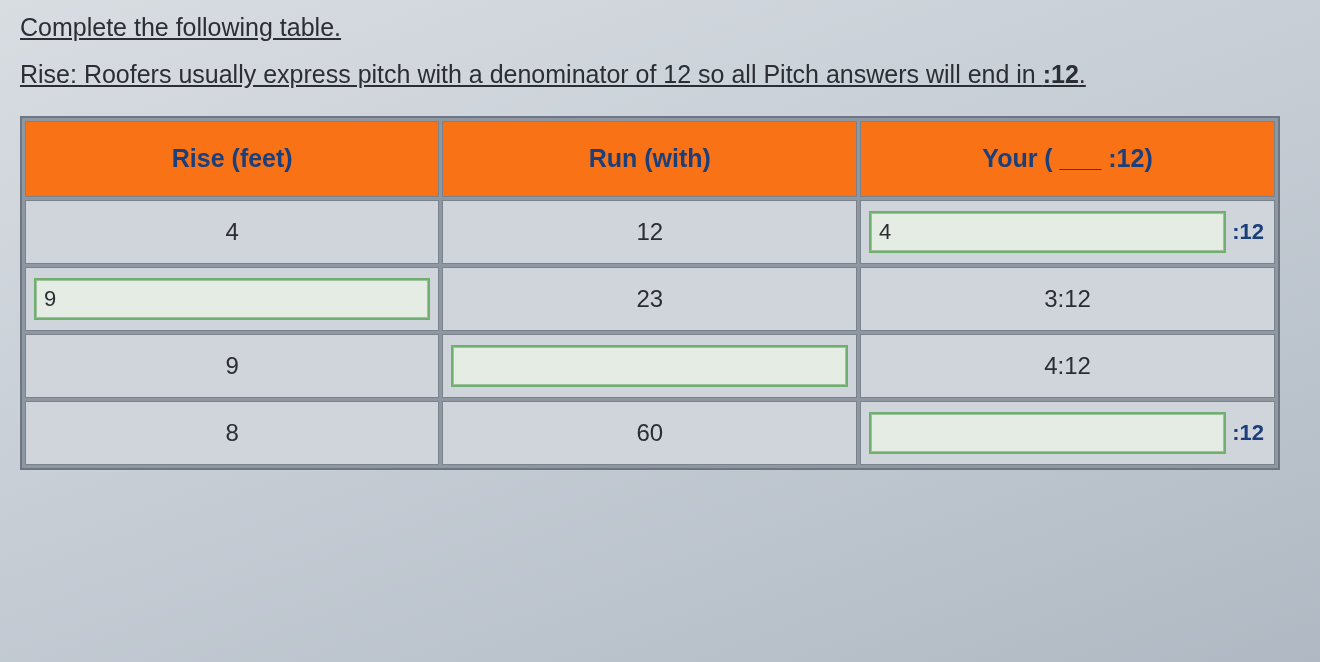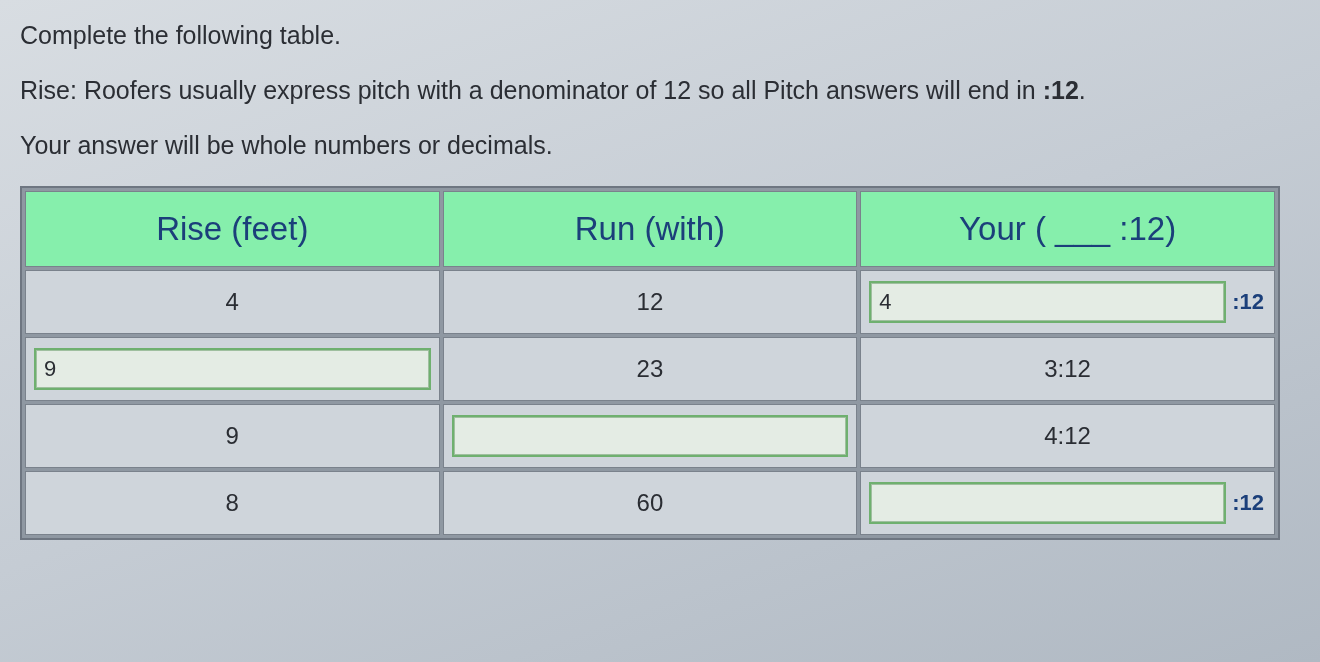--- a/index.html
+++ b/index.html
@@ -16,21 +16,22 @@
     padding: 0 20px 20px 20px;
   }
   .instr {
     font-size: 25px;
     line-height: 1.55;
     color: #2b2e34;
     padding-top: 0;
   }
   .instr .line {
     display: block;
-    margin: 16px 0;
+    margin: 8px 0;
+    text-decoration: underline;
   }
   .bold { font-weight: bold; }
 
   table.roof {
     border-collapse: separate;
     border-spacing: 3px;
     width: 1260px;
     margin-top: 22px;
     background: #8f98a2;
     border: 2px solid #6e7681;
@@ -41,23 +42,23 @@
     padding: 0;
     height: 62px;
     vertical-align: middle;
     text-align: center;
     font-size: 24px;
     color: #2a2d33;
   }
   table.roof th {
     height: 74px;
     color: #1b3f7a;
-    font-weight: normal;
-    font-size: 33px;
-    background: #86efac;
+    font-weight: bold;
+    font-size: 25px;
+    background: #f97316;
   }
   .input-hold {
     display: flex;
     align-items: center;
     justify-content: flex-start;
     gap: 4px;
     padding: 6px 8px;
   }
   .input-hold.center { justify-content: center; }
   .fake-input {
@@ -87,21 +88,20 @@
 </head>
 <body>
 
 <div class="page">
 
   <div class="instr">
     <span class="line">Complete the following table.</span>
     <span class="line">
       <span>Rise: </span><span>Roofers usually express pitch with a denominator of 12 so all Pitch answers will end in </span><span class="bold">:12</span><span>.</span>
     </span>
-    <span class="line">Your answer will be whole numbers or decimals.</span>
   </div>
 
   <table class="roof">
     <colgroup>
       <col class="col-rise">
         <col class="col-run">
         <col class="col-pitch">
     </colgroup>
     <thead>
       <tr>

